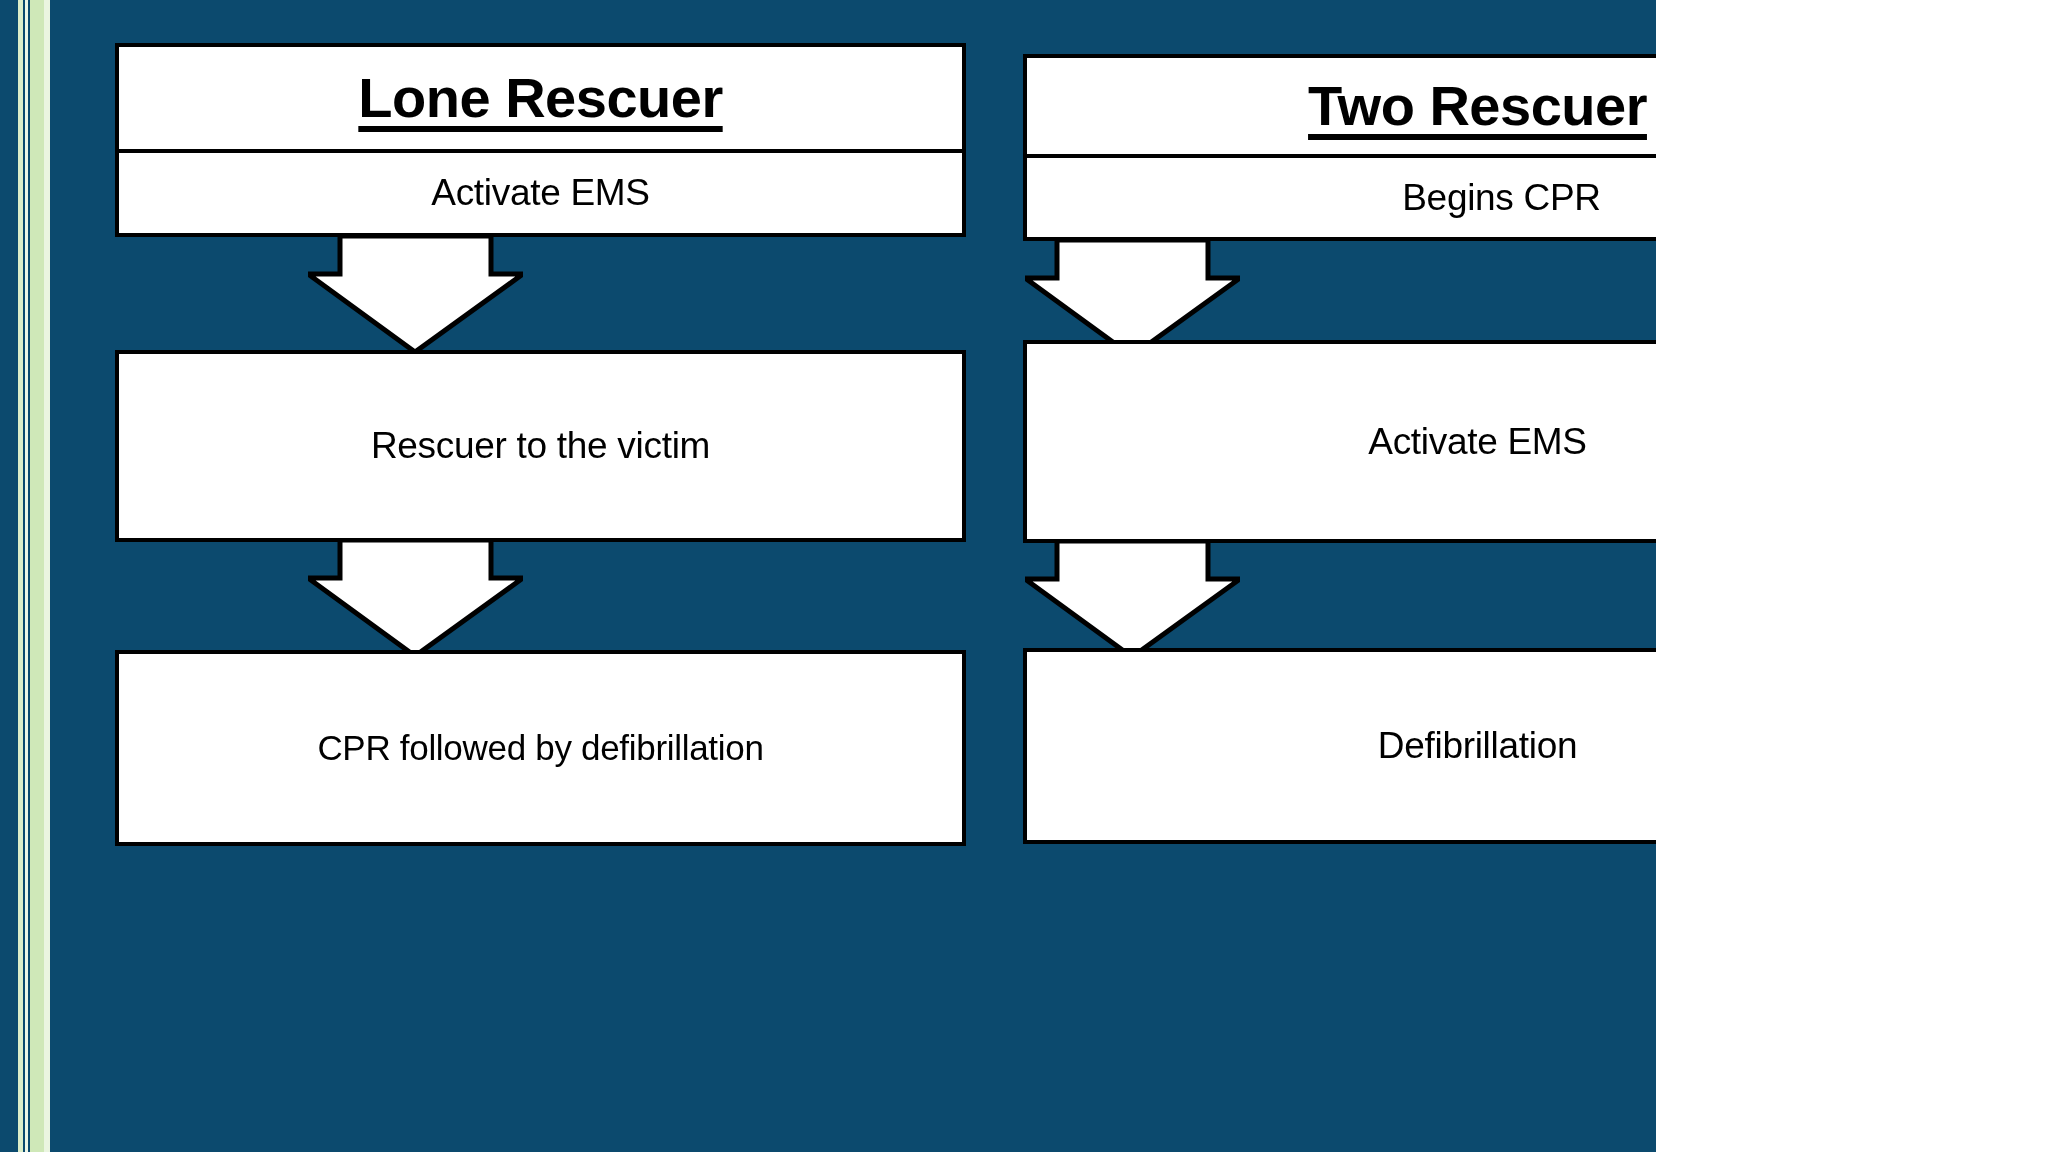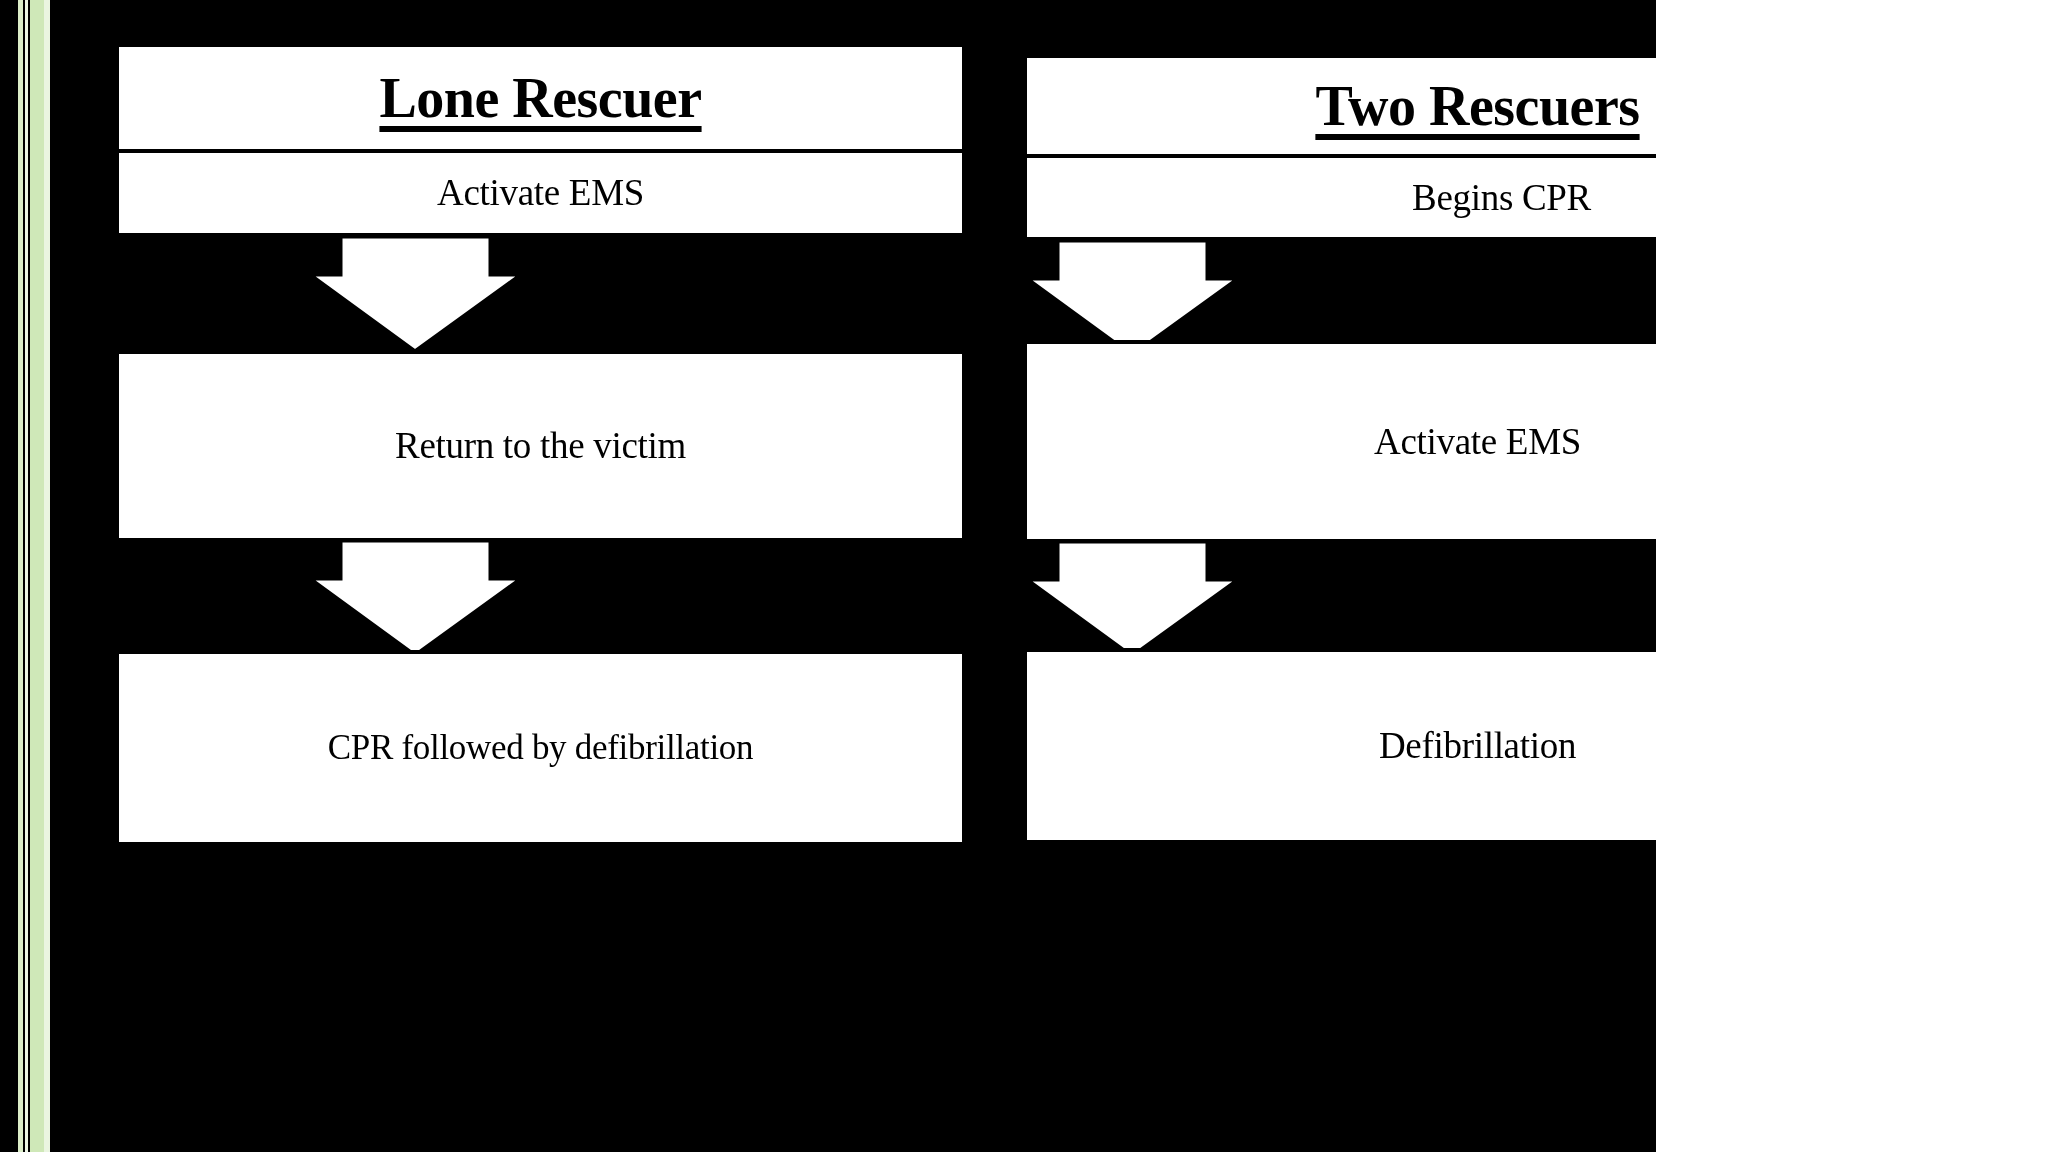--- a/index.html
+++ b/index.html
@@ -5,23 +5,23 @@
 <style>
   html, body {
     margin: 0;
     padding: 0;
     background: #ffffff;
   }
   #slide {
     position: relative;
     width: 1656px;
     height: 1152px;
-    background: #000000;
+    background: #0c4a6e;
     overflow: hidden;
-    font-family: Liberation Serif, serif;
+    font-family: Liberation Sans, sans-serif;
   }
 
   
   .stripe {
     position: absolute;
     top: 0;
     height: 100%;
     pointer-events: none;
   }
 
@@ -103,35 +103,35 @@
     <span class="body-text">Activate  EMS</span>
   </div>
 
   <div class="arrow" style="left:308px; top:236px; width:215px; height:118px;">
     <svg width="215" height="118" viewBox="0 0 215 118">
       <path d="M 32 0 L 32 38 L 0 38 L 107 116 L 215 38 L 183 38 L 183 0 Z" fill="#ffffff" stroke="#000000" stroke-width="5" stroke-linejoin="miter"></path>
     </svg>
   </div>
 
   <div class="fbox" style="left:115px; top:350px; width:851px; height:192px;">
-    <span class="body-text">Return to the victim</span>
+    <span class="body-text">Rescuer to the victim</span>
   </div>
 
   <div class="arrow" style="left:308px; top:540px; width:215px; height:118px;">
     <svg width="215" height="118" viewBox="0 0 215 118">
       <path d="M 32 0 L 32 38 L 0 38 L 107 116 L 215 38 L 183 38 L 183 0 Z" fill="#ffffff" stroke="#000000" stroke-width="5" stroke-linejoin="miter"></path>
     </svg>
   </div>
 
   <div class="fbox" style="left:115px; top:650px; width:851px; height:196px;">
     <span class="body-text two-line" style="max-width:520px;">CPR followed by defibrillation</span>
   </div>
 
   <div class="fbox nobottom" style="left:1023px; top:54px; width:909px; height:100px;">
-    <span class="hdr-text">Two Rescuers</span>
+    <span class="hdr-text">Two Rescuer</span>
   </div>
 
   <div class="fbox" style="left:1023px; top:154px; width:909px; height:87px;padding-left:48px;">
     <span class="body-text">Begins CPR</span>
   </div>
 
   <div class="arrow" style="left:1025px; top:240px; width:215px; height:118px;">
     <svg width="215" height="118" viewBox="0 0 215 118">
       <path d="M 32 0 L 32 38 L 0 38 L 107 116 L 215 38 L 183 38 L 183 0 Z" fill="#ffffff" stroke="#000000" stroke-width="5" stroke-linejoin="miter"></path>
     </svg>

